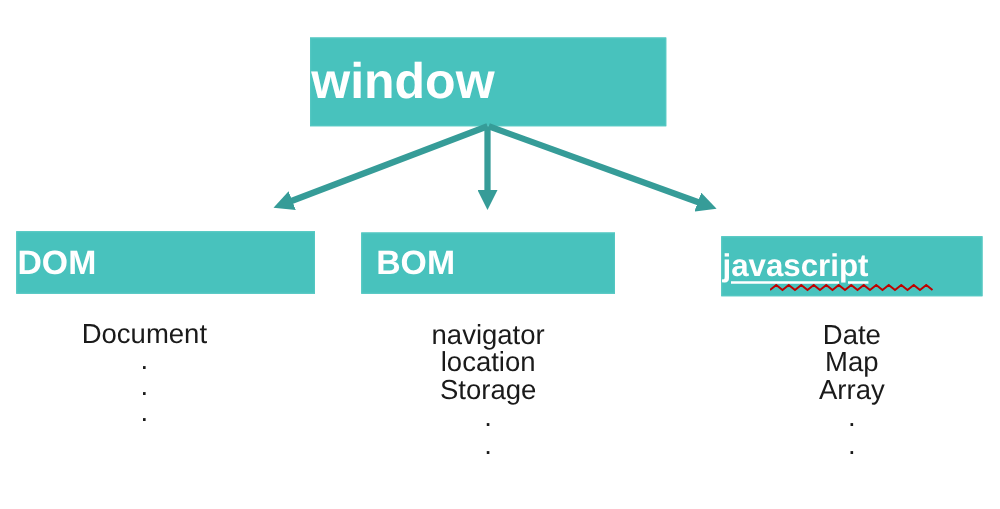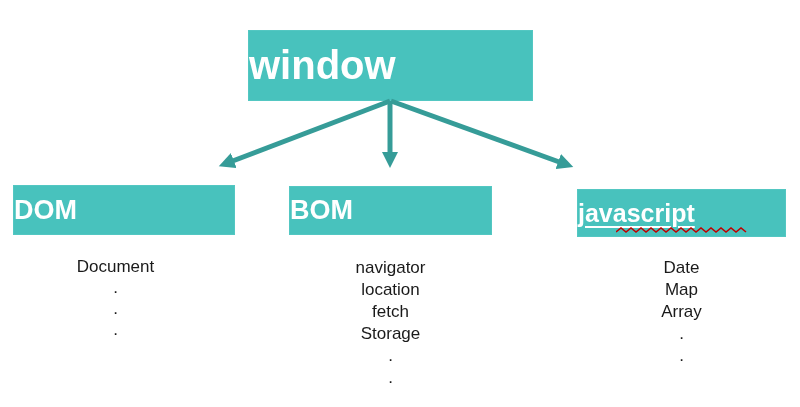--- a/index.html
+++ b/index.html
@@ -17,22 +17,22 @@
     border: 1px solid var(--box-border, #53c7c2);
     color: var(--text-on-box, #ffffff);
     display: flex;
     align-items: center;
     justify-content: flex-start;
     font-weight: bold;
     box-sizing: border-box;
     text-align: center;
   }
   .box-window { left: 248px; top: 30px; width: 285px; height: 71px; font-size: 40px; }
-  .box-dom    { left: 13px;  top: 185px; width: 222px; height: 50px; font-size: 27px; }
-  .box-bom    { left: 289px; top: 186px; width: 203px; height: 49px; font-size: 27px; }
+  .box-dom    { left: 13px;  top: 185px; width: 239px; height: 50px; font-size: 27px; }
+  .box-bom    { left: 289px; top: 186px; width: 203px; height: 49px; font-size: 27px; padding-left: 11px; }
   .box-js     { left: 577px; top: 189px; width: 209px; height: 48px; font-size: 25px; }
   .box-js .label-underlined {
     text-decoration: underline;
     text-underline-offset: 4px;
     text-decoration-thickness: 2px;
   }
   .squiggle {
     position: absolute;
     left: 50%;
     top: 37px;
@@ -43,21 +43,21 @@
   .arrows {
     position: absolute;
     left: 0; top: 0;
     pointer-events: none;
   }
   .arrows line { stroke: var(--arrow, #369C98); stroke-width: 5; }
   .arrows .arrowhead { fill: var(--arrow, #369C98); }
   .list {
     position: absolute;
     color: var(--list-text, #1a1a1a);
-    font-size: 17px;
+    font-size: 22px;
     line-height: 22px;
     text-align: center;
   }
   .list-dom { left: 13px;  top: 256px; width: 205px; line-height: 21px; }
   .list-bom { left: 289px; top: 257px; width: 203px; }
   .list-js  { left: 577px; top: 257px; width: 209px; }
   .list-line { white-space: pre; }
 </style>
 </head>
 <body>
@@ -97,21 +97,20 @@
   <div class="list list-dom">
     <div class="list-line">Document</div>
     <div class="list-line">.</div>
     <div class="list-line">.</div>
     <div class="list-line">.</div>
   </div>
 
   <div class="list list-bom">
     <div class="list-line">navigator</div>
     <div class="list-line">location</div>
-    <div class="list-line">fetch</div>
     <div class="list-line">Storage</div>
     <div class="list-line">.</div>
     <div class="list-line">.</div>
   </div>
 
   <div class="list list-js">
     <div class="list-line">Date</div>
     <div class="list-line">Map</div>
     <div class="list-line">Array</div>
     <div class="list-line">.</div>

